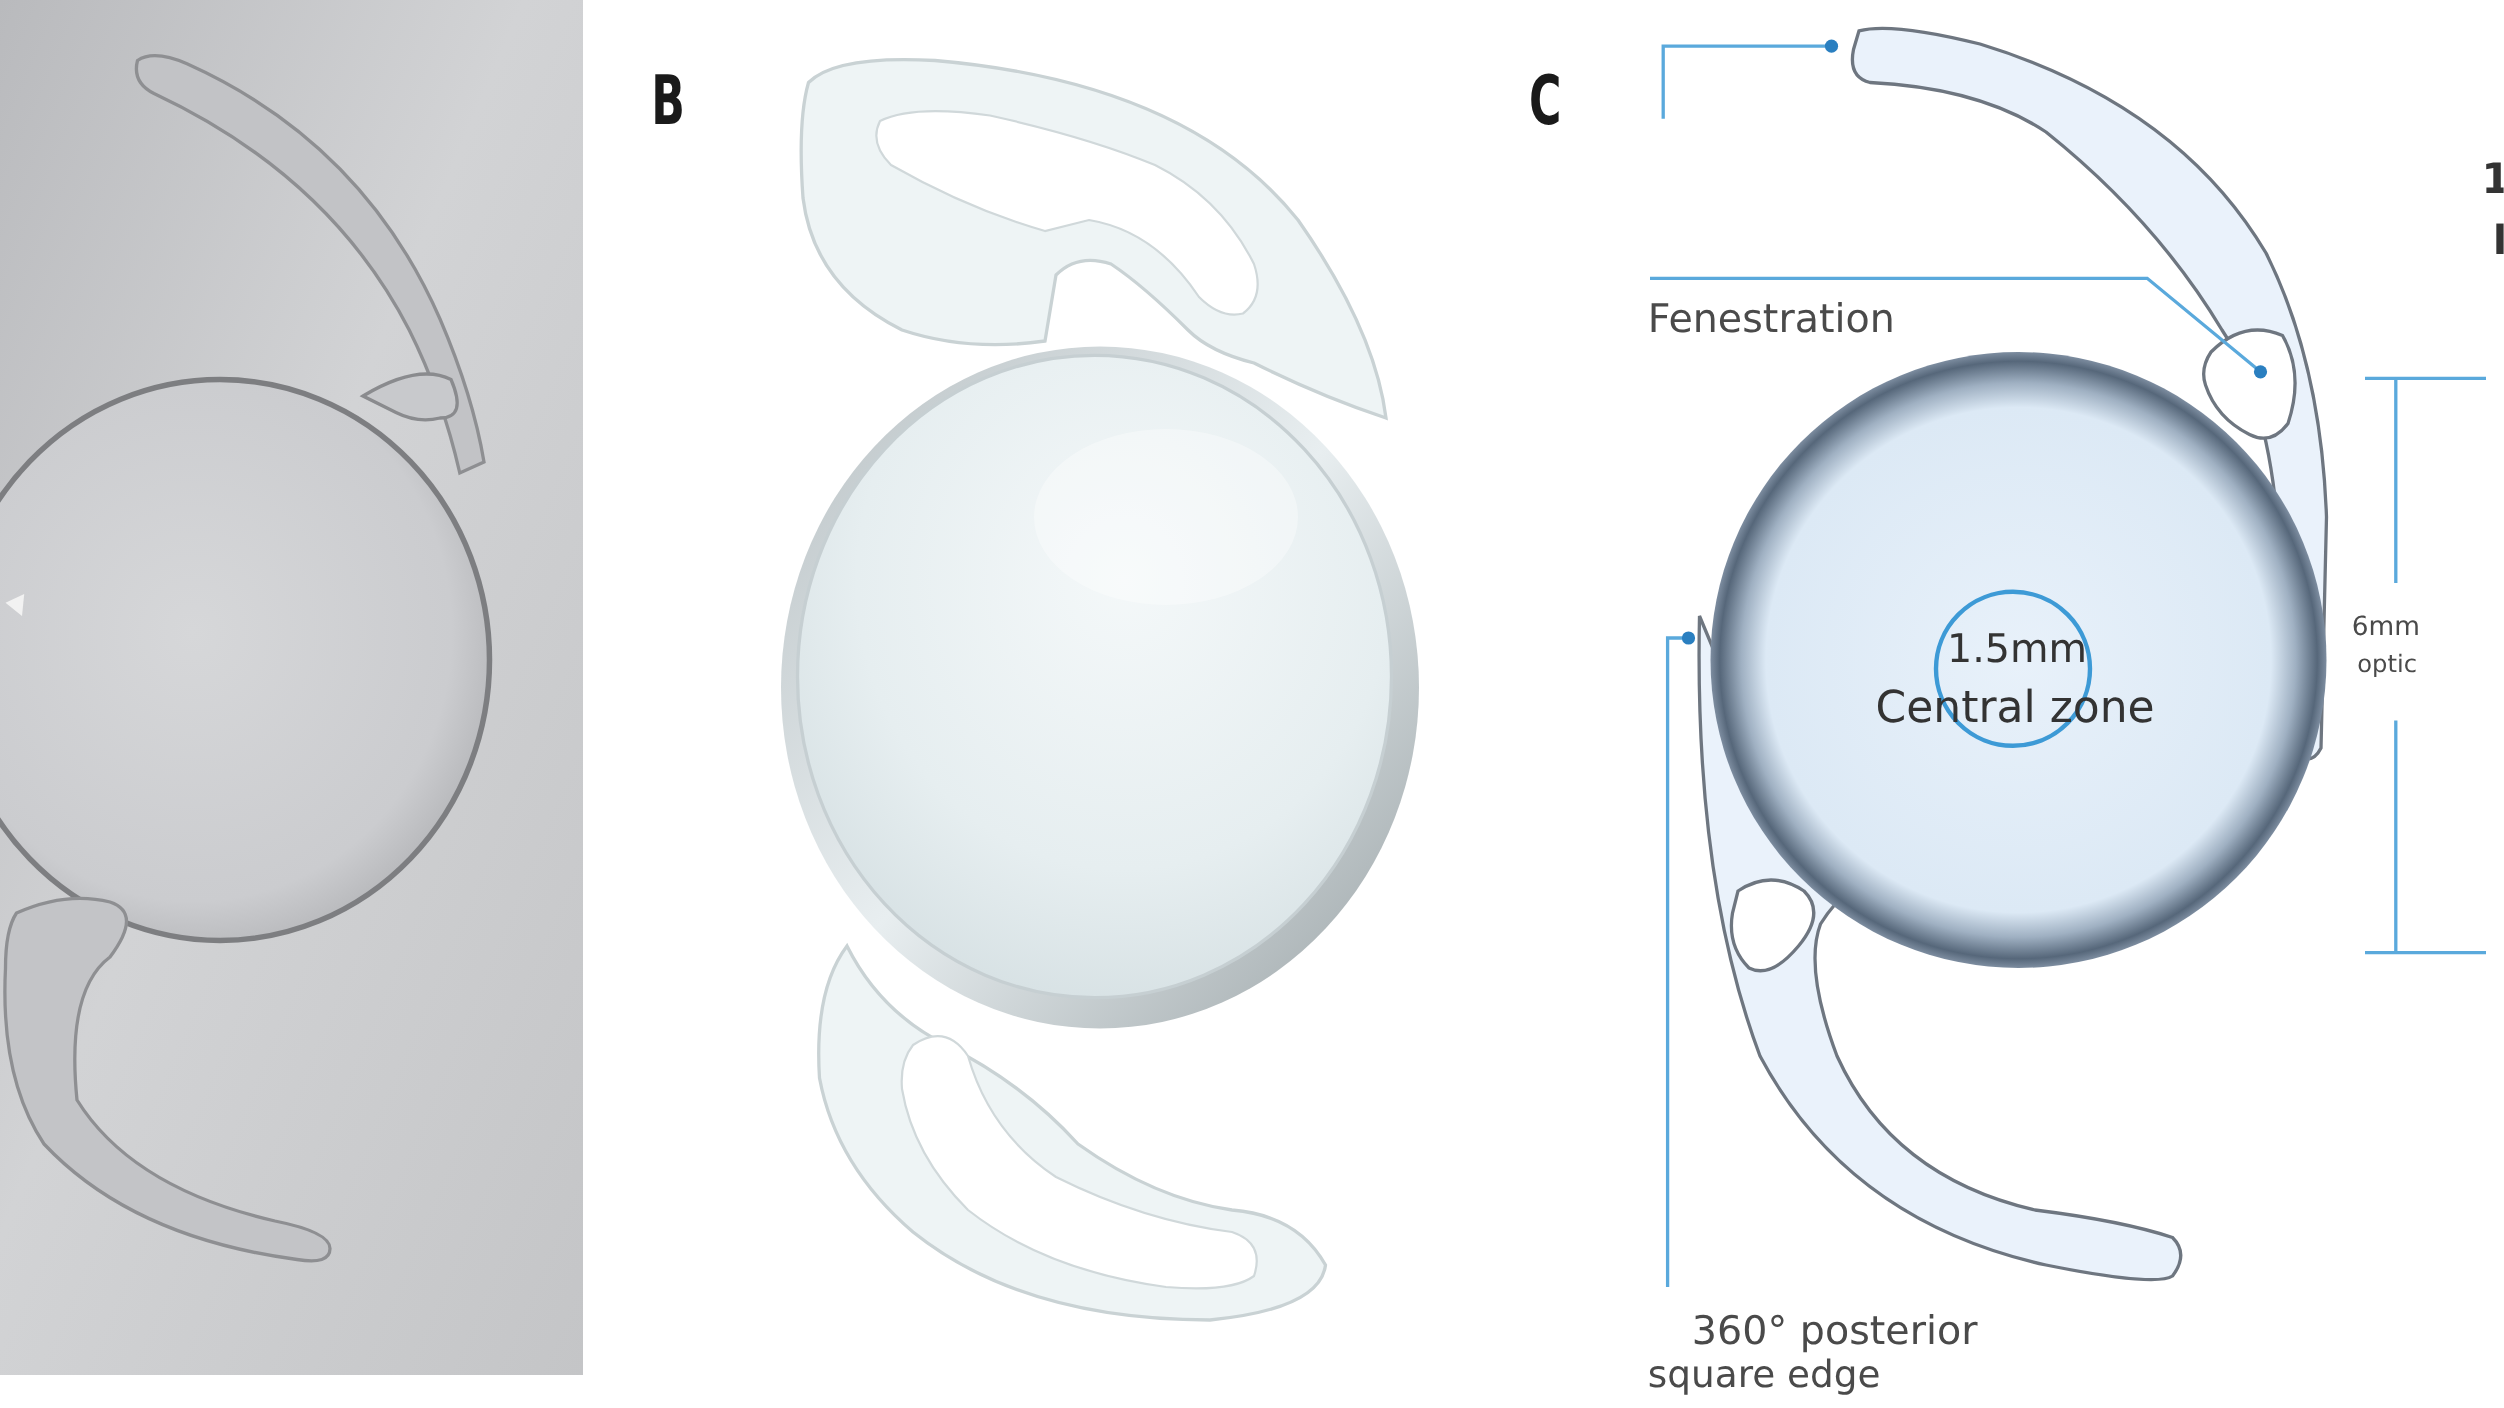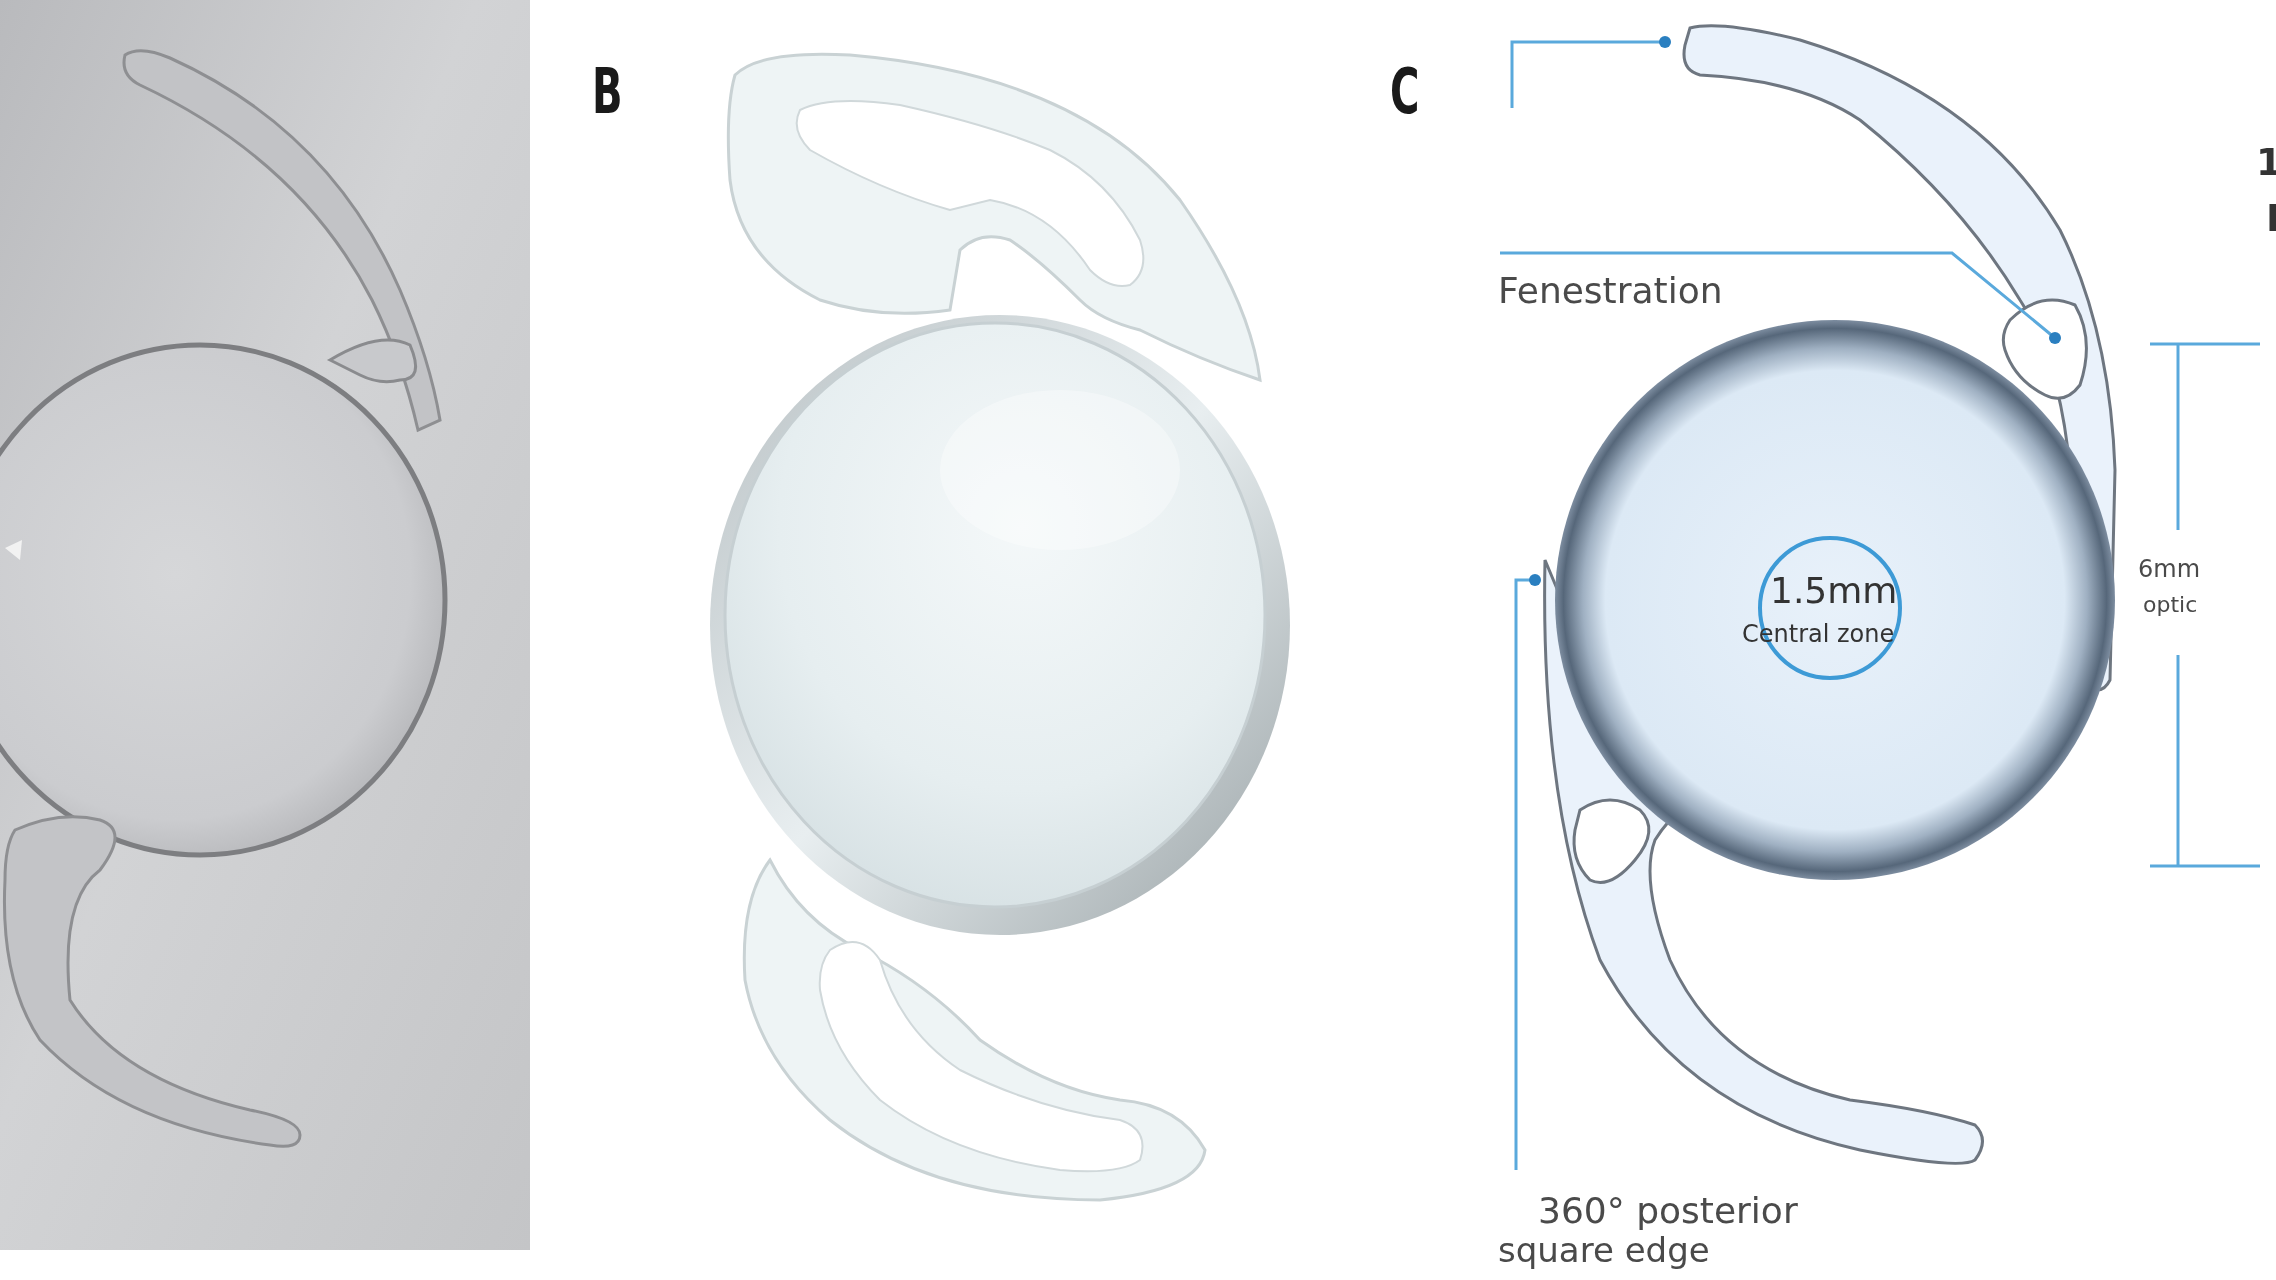--- a/index.html
+++ b/index.html
@@ -103,20 +103,20 @@
     <circle cx="1535" cy="580" r="6" fill="#2a7fc0"></circle>
 
     <line x1="2178" y1="344" x2="2178" y2="530" stroke="#5aa9dc" stroke-width="3"></line>
     <line x1="2178" y1="655" x2="2178" y2="866" stroke="#5aa9dc" stroke-width="3"></line>
     <line x1="2150" y1="344" x2="2260" y2="344" stroke="#5aa9dc" stroke-width="3"></line>
     <line x1="2150" y1="866" x2="2260" y2="866" stroke="#5aa9dc" stroke-width="3"></line>
   </svg>
 
   <div class="callout" style="left:138px;top:270px;font-size:36px;text-align:right;">Fenestration</div>
   <div class="callout" style="left:410px;top:570px;font-size:36px;color:#333;">1.5mm</div>
-  <div class="callout" style="left:382px;top:620px;font-size:24px;color:#333;">Central zone</div>
+  <div class="callout" style="left:345px;top:620px;font-size:40px;color:#333;">Central zone</div>
   <div class="callout" style="left:778px;top:555px;font-size:24px;">6mm</div>
   <div class="callout" style="left:783px;top:592px;font-size:22px;">optic</div>
   <div class="callout" style="left:138px;top:1190px;font-size:36px;margin-left:40px;">360° posterior</div>
   <div class="callout" style="left:138px;top:1230px;font-size:34px;text-align:right;">square edge</div>
   <div class="callout" style="left:896px;top:140px;font-size:38px;font-weight:bold;color:#333;"><span>1</span></div>
   <div class="callout" style="left:906px;top:196px;font-size:38px;font-weight:bold;color:#333;">I</div>
 </div>
 
 </body></html>

